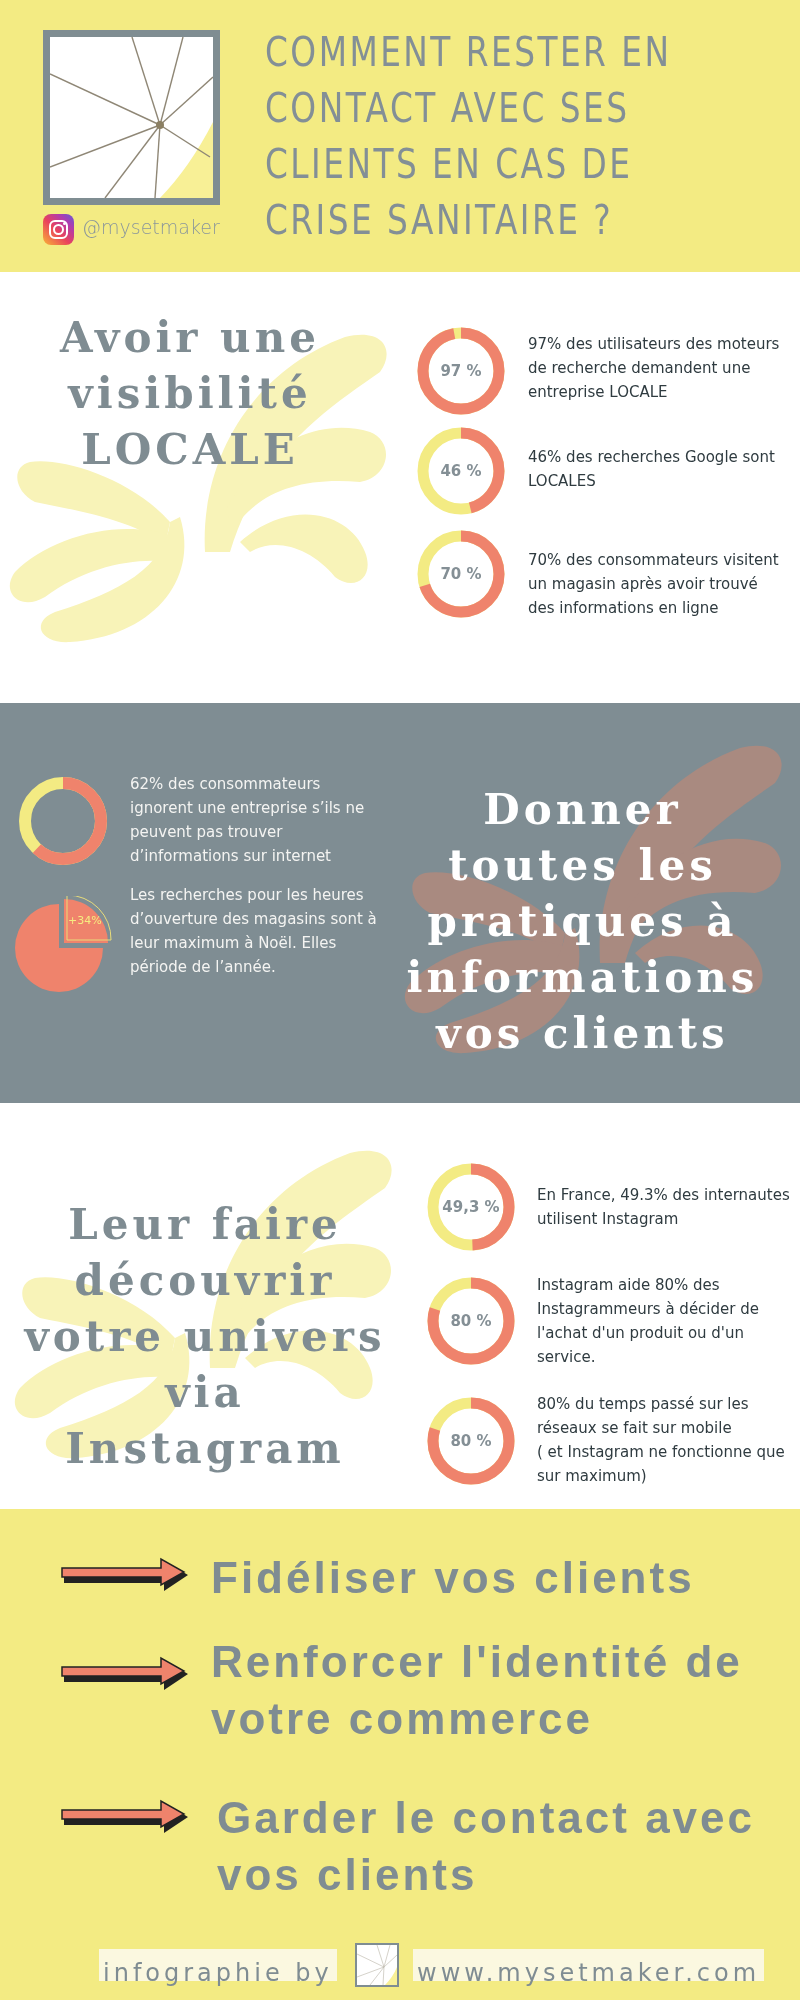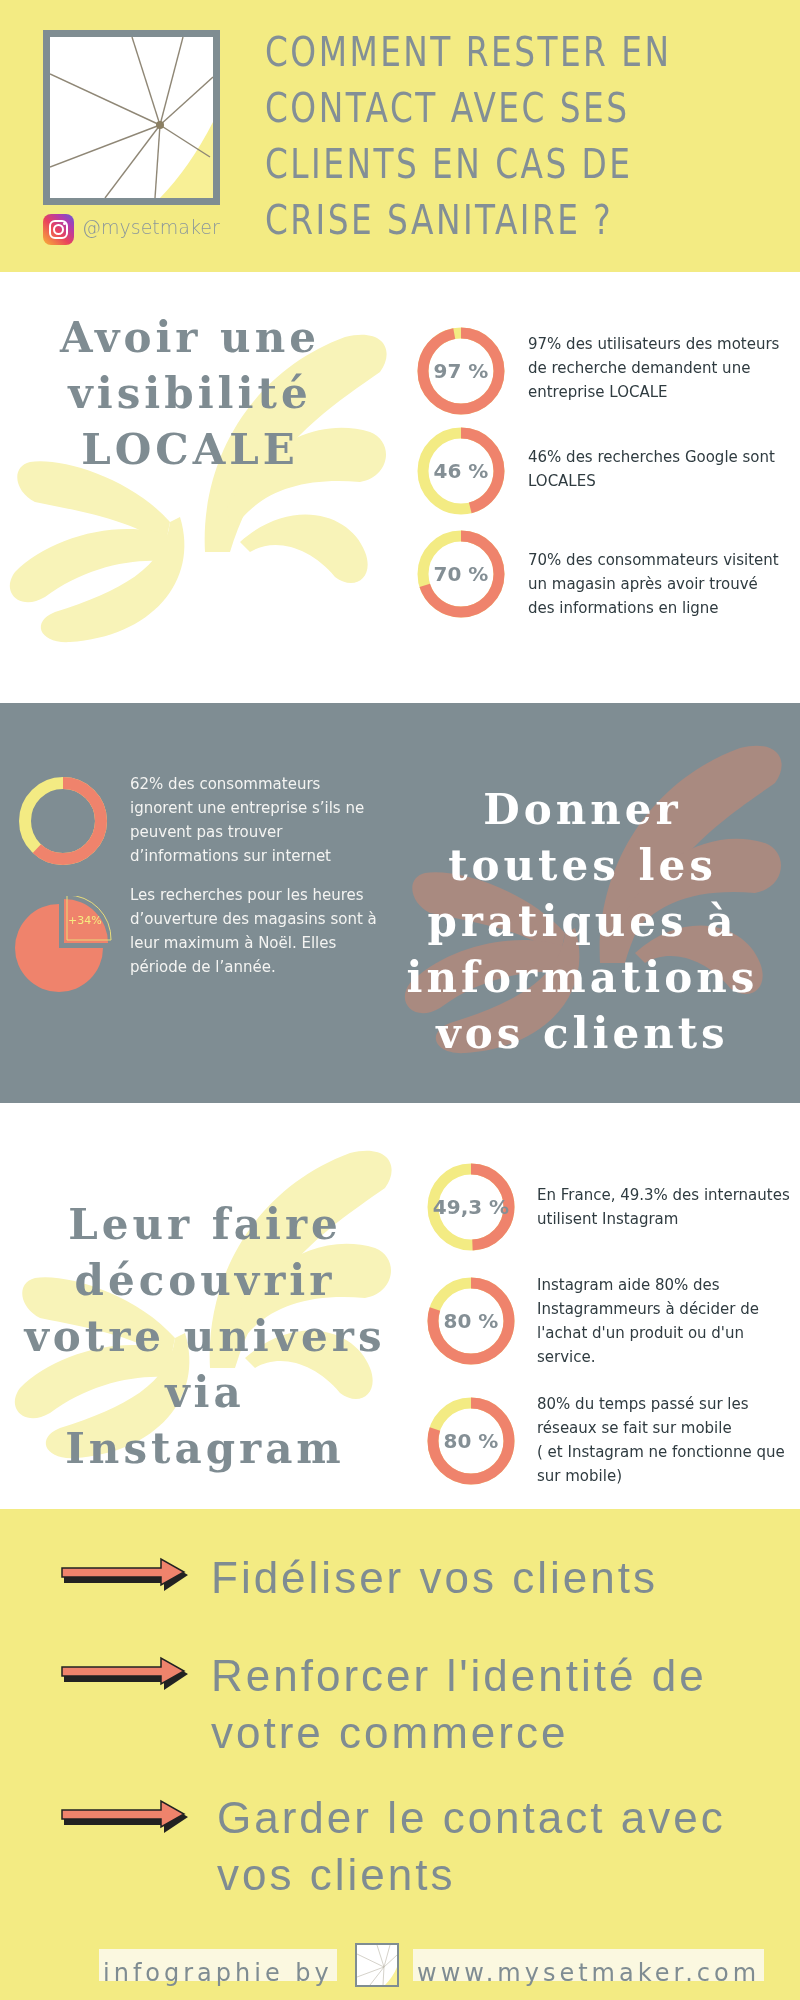--- a/index.html
+++ b/index.html
@@ -16,33 +16,33 @@
   .ig-icon .ring { position: absolute; left: 6px; top: 6px; width: 19px; height: 19px; border: 2.5px solid #fff; border-radius: 6px; }
   .ig-icon .lens { position: absolute; left: 10px; top: 10px; width: 11px; height: 11px; border: 2.5px solid #fff; border-radius: 50%; }
   .ig-icon .dot { position: absolute; left: 20px; top: 8px; width: 3px; height: 3px; background: #fff; border-radius: 50%; }
   .ig-handle { left: 82px; top: 216px; font-size: 19px; color: #8a969b; font-family: "DejaVu Sans", sans-serif; font-weight: 300; }
   .main-title { left: 265px; top: 24px; width: 520px; font-family: "DejaVu Sans", sans-serif; font-size: 40px; line-height: 56px;
     color: #838f96; letter-spacing: 3px; font-weight: normal; transform: scaleX(0.82); transform-origin: left top; width: 640px; }
 
   
   .donut { position: absolute; }
   .donut-label { position: absolute; left: 0; top: 0; width: 100%; height: 100%; display: flex; align-items: center; justify-content: center;
-    font-family: "DejaVu Sans", sans-serif; font-weight: bold; font-size: 20px; color: #848f95; }
+    font-family: "DejaVu Sans", sans-serif; font-weight: bold; font-size: 15px; color: #848f95; }
   .stat-text { position: absolute; font-family: "DejaVu Sans", sans-serif; font-size: 15px; line-height: 24px; color: #2f3b40; }
   .splash { position: absolute; }
 
   .serif-title { position: absolute; font-family: "DejaVu Serif", "Liberation Serif", serif; text-align: center; letter-spacing: 4px;
     color: #7f8c92; font-size: 42px; line-height: 56px; }
 
   #sec1 { top: 272px; height: 431px; background: #fff; }
   #sec2 { top: 703px; height: 400px; background: #7f8d93; }
   #sec3 { top: 1103px; height: 406px; background: #fff; }
   #footer { top: 1509px; height: 491px; background: #f3eb83; }
 
-  .benefit { position: absolute; font-family: "Liberation Sans", sans-serif; font-weight: normal; font-size: 44px; line-height: 57px;
+  .benefit { position: absolute; font-family: "Liberation Sans", sans-serif; font-weight: bold; font-size: 44px; line-height: 57px;
     color: #7f8c92; letter-spacing: 3px; }
   .arrow { position: absolute; width: 130px; height: 36px; }
 
   .credit-box { position: absolute; background: #fbf8e0; font-family: "DejaVu Sans", sans-serif; font-size: 24px; color: #7f8c92;
     letter-spacing: 4px; line-height: 32px; padding: 8px 4px; }
   .credit-logo { position: absolute; border: 2px solid #7f8d92; background: #fff; }
 </style>
 </head>
 <body>
 
@@ -229,39 +229,39 @@
     <svg width="88" height="88" viewBox="0 0 88 88">
       <circle cx="44" cy="44" r="38" fill="none" stroke="#f3eb83" stroke-width="11"></circle>
       <circle cx="44" cy="44" r="38" fill="none" stroke="#ef836c" stroke-width="11" stroke-dasharray="191 238.8" transform="rotate(-90 44 44)"></circle>
     </svg>
     <div class="donut-label">80 %</div>
   </div>
   <div class="stat-text" style="left:537px;top:289px;width:262px">
     <div>80% du temps passé sur les</div>
     <div>réseaux se fait sur mobile</div>
     <div>( et Instagram ne fonctionne que</div>
-    <div>sur mobile)</div>
+    <div>sur maximum)</div>
   </div>
 </section>
 
 <section id="footer" class="sec">
 
   <svg class="arrow" style="left:60px;top:48px" viewBox="0 0 130 36">
     <path d="M4 14 L104 14 L104 4 L128 18 L104 34 L104 26 L4 26 Z" fill="#222"></path>
     <path d="M2 11 L101 11 L101 2 L124 15 L101 28 L101 20 L2 20 Z" fill="#ef836c" stroke="#222" stroke-width="1.5"></path>
   </svg>
   <div class="benefit" style="left:211px;top:40px">
     <div>Fidéliser vos clients</div>
   </div>
 
   <svg class="arrow" style="left:60px;top:147px" viewBox="0 0 130 36">
     <path d="M4 14 L104 14 L104 4 L128 18 L104 34 L104 26 L4 26 Z" fill="#222"></path>
     <path d="M2 11 L101 11 L101 2 L124 15 L101 28 L101 20 L2 20 Z" fill="#ef836c" stroke="#222" stroke-width="1.5"></path>
   </svg>
-  <div class="benefit" style="left:211px;top:138px">
+  <div class="benefit" style="left:211px;top:124px">
     <div>Renforcer l'identité de</div>
     <div>votre commerce</div>
   </div>
 
   <svg class="arrow" style="left:60px;top:290px" viewBox="0 0 130 36">
     <path d="M4 14 L104 14 L104 4 L128 18 L104 34 L104 26 L4 26 Z" fill="#222"></path>
     <path d="M2 11 L101 11 L101 2 L124 15 L101 28 L101 20 L2 20 Z" fill="#ef836c" stroke="#222" stroke-width="1.5"></path>
   </svg>
   <div class="benefit" style="left:217px;top:280px">
     <div>Garder le contact avec</div>

